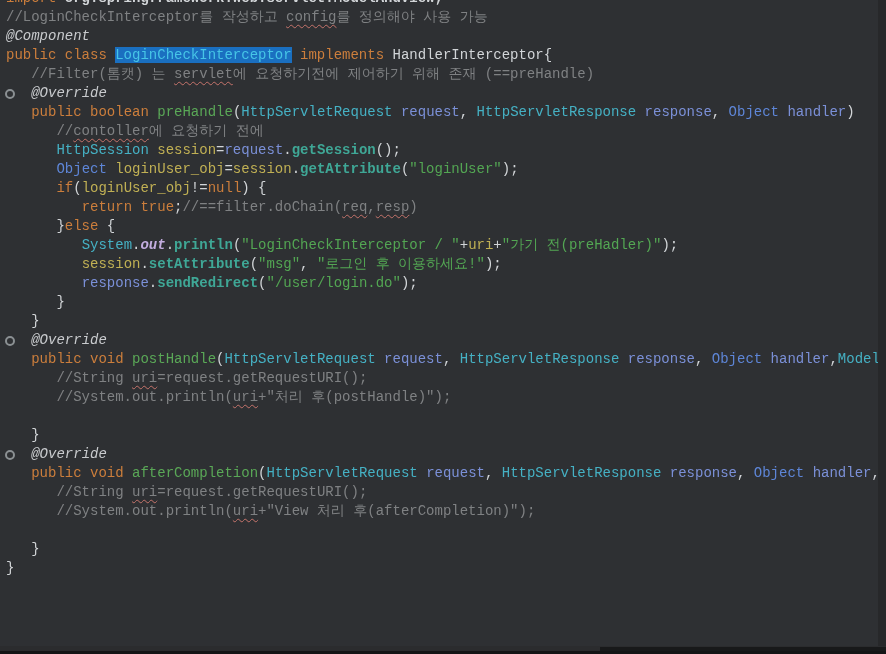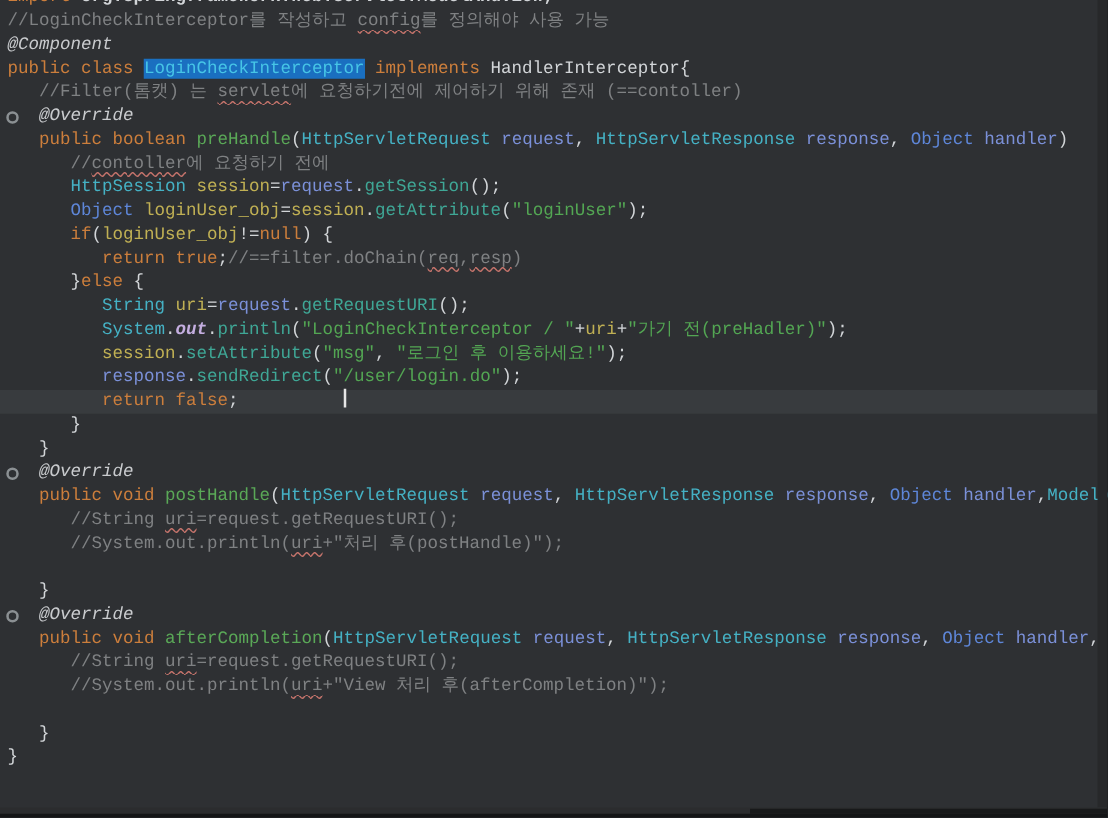--- a/index.html
+++ b/index.html
@@ -14,21 +14,21 @@
     height:19px;white-space:pre;padding-left:6px;position:relative;
     color:var(--plain);
   }
   .line.current{background:var(--curline);}
   .tk{color:var(--plain);}
   .tk.kw{color:var(--kw);}
   .tk.cls{color:var(--cls);}
   .tk.obj{color:var(--obj);}
   .tk.param{color:var(--param);}
   .tk.var{color:var(--var);}
-  .tk.mcall{color:var(--mcall);}
+  .tk.mcall{color:var(--mcall);font-weight:bold;}
   .tk.mdecl{color:var(--mdecl);}
   .tk.str{color:var(--str);}
   .tk.cmt{color:var(--cmt);}
   .tk.ann{color:var(--ann);font-style:italic;}
   .tk.field{color:var(--field);font-weight:bold;font-style:italic;}
   .tk.imp{color:var(--plain);font-weight:bold;}
   .tk.sel{background:var(--selbg);color:var(--seltext);text-align:right;}
   .tk.sq{
     text-decoration-line:underline;
     text-decoration-style:wavy;
@@ -62,34 +62,32 @@
 </style>
 </head>
 <body>
 
 <div class="screen">
   <div class="code">
       <div class="line"><span class="tk kw">import </span><span class="tk imp">org.springframework.web.servlet.ModelAndView;</span></div>
       <div class="line"><span class="tk cmt">//LoginCheckInterceptor를 작성하고 </span><span class="tk cmt sq">config</span><span class="tk cmt">를 정의해야 사용 가능</span></div>
       <div class="line"><span class="tk ann">@Component</span></div>
       <div class="line"><span class="tk kw">public class </span><span class="tk sel">LoginCheckInterceptor</span><span class="tk plain"> </span><span class="tk kw">implements </span><span class="tk plain">HandlerInterceptor{</span></div>
-      <div class="line"><span class="tk cmt">   //Filter(톰캣) 는 </span><span class="tk cmt sq">servlet</span><span class="tk cmt">에 요청하기전에 제어하기 위해 존재 (==contoller)</span></div>
+      <div class="line"><span class="tk cmt">   //Filter(톰캣) 는 </span><span class="tk cmt sq">servlet</span><span class="tk cmt">에 요청하기전에 제어하기 위해 존재 (==preHandle)</span></div>
       <div class="line"><span class="gutter-icon"></span><span class="tk plain">   </span><span class="tk ann">@Override</span></div>
       <div class="line"><span class="tk plain">   </span><span class="tk kw">public boolean </span><span class="tk mdecl">preHandle</span><span class="tk plain">(</span><span class="tk cls">HttpServletRequest </span><span class="tk param">request</span><span class="tk plain">, </span><span class="tk cls">HttpServletResponse </span><span class="tk param">response</span><span class="tk plain">, </span><span class="tk obj">Object </span><span class="tk param">handler</span><span class="tk plain">)</span></div>
       <div class="line"><span class="tk cmt">      //</span><span class="tk cmt sq">contoller</span><span class="tk cmt">에 요청하기 전에</span></div>
       <div class="line"><span class="tk plain">      </span><span class="tk cls">HttpSession </span><span class="tk var">session</span><span class="tk plain">=</span><span class="tk param">request</span><span class="tk plain">.</span><span class="tk mcall">getSession</span><span class="tk plain">();</span></div>
       <div class="line"><span class="tk plain">      </span><span class="tk obj">Object </span><span class="tk var">loginUser_obj</span><span class="tk plain">=</span><span class="tk var">session</span><span class="tk plain">.</span><span class="tk mcall">getAttribute</span><span class="tk plain">(</span><span class="tk str">"loginUser"</span><span class="tk plain">);</span></div>
       <div class="line"><span class="tk plain">      </span><span class="tk kw">if</span><span class="tk plain">(</span><span class="tk var">loginUser_obj</span><span class="tk plain">!=</span><span class="tk kw">null</span><span class="tk plain">) {</span></div>
       <div class="line"><span class="tk plain">         </span><span class="tk kw">return true</span><span class="tk plain">;</span><span class="tk cmt">//==filter.doChain(</span><span class="tk cmt sq">req</span><span class="tk cmt">,</span><span class="tk cmt sq">resp</span><span class="tk cmt">)</span></div>
       <div class="line"><span class="tk plain">      }</span><span class="tk kw">else</span><span class="tk plain"> {</span></div>
-      <div class="line"><span class="tk plain">         </span><span class="tk cls">String </span><span class="tk var">uri</span><span class="tk plain">=</span><span class="tk param">request</span><span class="tk plain">.</span><span class="tk mcall">getRequestURI</span><span class="tk plain">();</span></div>
       <div class="line"><span class="tk plain">         </span><span class="tk cls">System</span><span class="tk plain">.</span><span class="tk field">out</span><span class="tk plain">.</span><span class="tk mcall">println</span><span class="tk plain">(</span><span class="tk str">"LoginCheckInterceptor / "</span><span class="tk plain">+</span><span class="tk var">uri</span><span class="tk plain">+</span><span class="tk str">"가기 전(preHadler)"</span><span class="tk plain">);</span></div>
       <div class="line"><span class="tk plain">         </span><span class="tk var">session</span><span class="tk plain">.</span><span class="tk mcall">setAttribute</span><span class="tk plain">(</span><span class="tk str">"msg"</span><span class="tk plain">, </span><span class="tk str">"로그인 후 이용하세요!"</span><span class="tk plain">);</span></div>
       <div class="line"><span class="tk plain">         </span><span class="tk param">response</span><span class="tk plain">.</span><span class="tk mcall">sendRedirect</span><span class="tk plain">(</span><span class="tk str">"/user/login.do"</span><span class="tk plain">);</span></div>
-      <div class="line current"><span class="tk plain">         </span><span class="tk kw">return false</span><span class="tk plain">;</span><span class="tk plain">          </span><span class="caret"></span></div>
       <div class="line"><span class="tk plain">      }</span></div>
       <div class="line"><span class="tk plain">   }</span></div>
       <div class="line"><span class="gutter-icon"></span><span class="tk plain">   </span><span class="tk ann">@Override</span></div>
       <div class="line"><span class="tk plain">   </span><span class="tk kw">public void </span><span class="tk mdecl">postHandle</span><span class="tk plain">(</span><span class="tk cls">HttpServletRequest </span><span class="tk param">request</span><span class="tk plain">, </span><span class="tk cls">HttpServletResponse </span><span class="tk param">response</span><span class="tk plain">, </span><span class="tk obj">Object </span><span class="tk param">handler</span><span class="tk plain">,</span><span class="tk cls">ModelAndView </span></div>
       <div class="line"><span class="tk cmt">      //String </span><span class="tk cmt sq">uri</span><span class="tk cmt">=request.getRequestURI();</span></div>
       <div class="line"><span class="tk cmt">      //System.out.println(</span><span class="tk cmt sq">uri</span><span class="tk cmt">+"처리 후(postHandle)");</span></div>
       <div class="line"></div>
       <div class="line"><span class="tk plain">   }</span></div>
       <div class="line"><span class="gutter-icon"></span><span class="tk plain">   </span><span class="tk ann">@Override</span></div>
       <div class="line"><span class="tk plain">   </span><span class="tk kw">public void </span><span class="tk mdecl">afterCompletion</span><span class="tk plain">(</span><span class="tk cls">HttpServletRequest </span><span class="tk param">request</span><span class="tk plain">, </span><span class="tk cls">HttpServletResponse </span><span class="tk param">response</span><span class="tk plain">, </span><span class="tk obj">Object </span><span class="tk param">handler</span><span class="tk plain">, </span></div>

